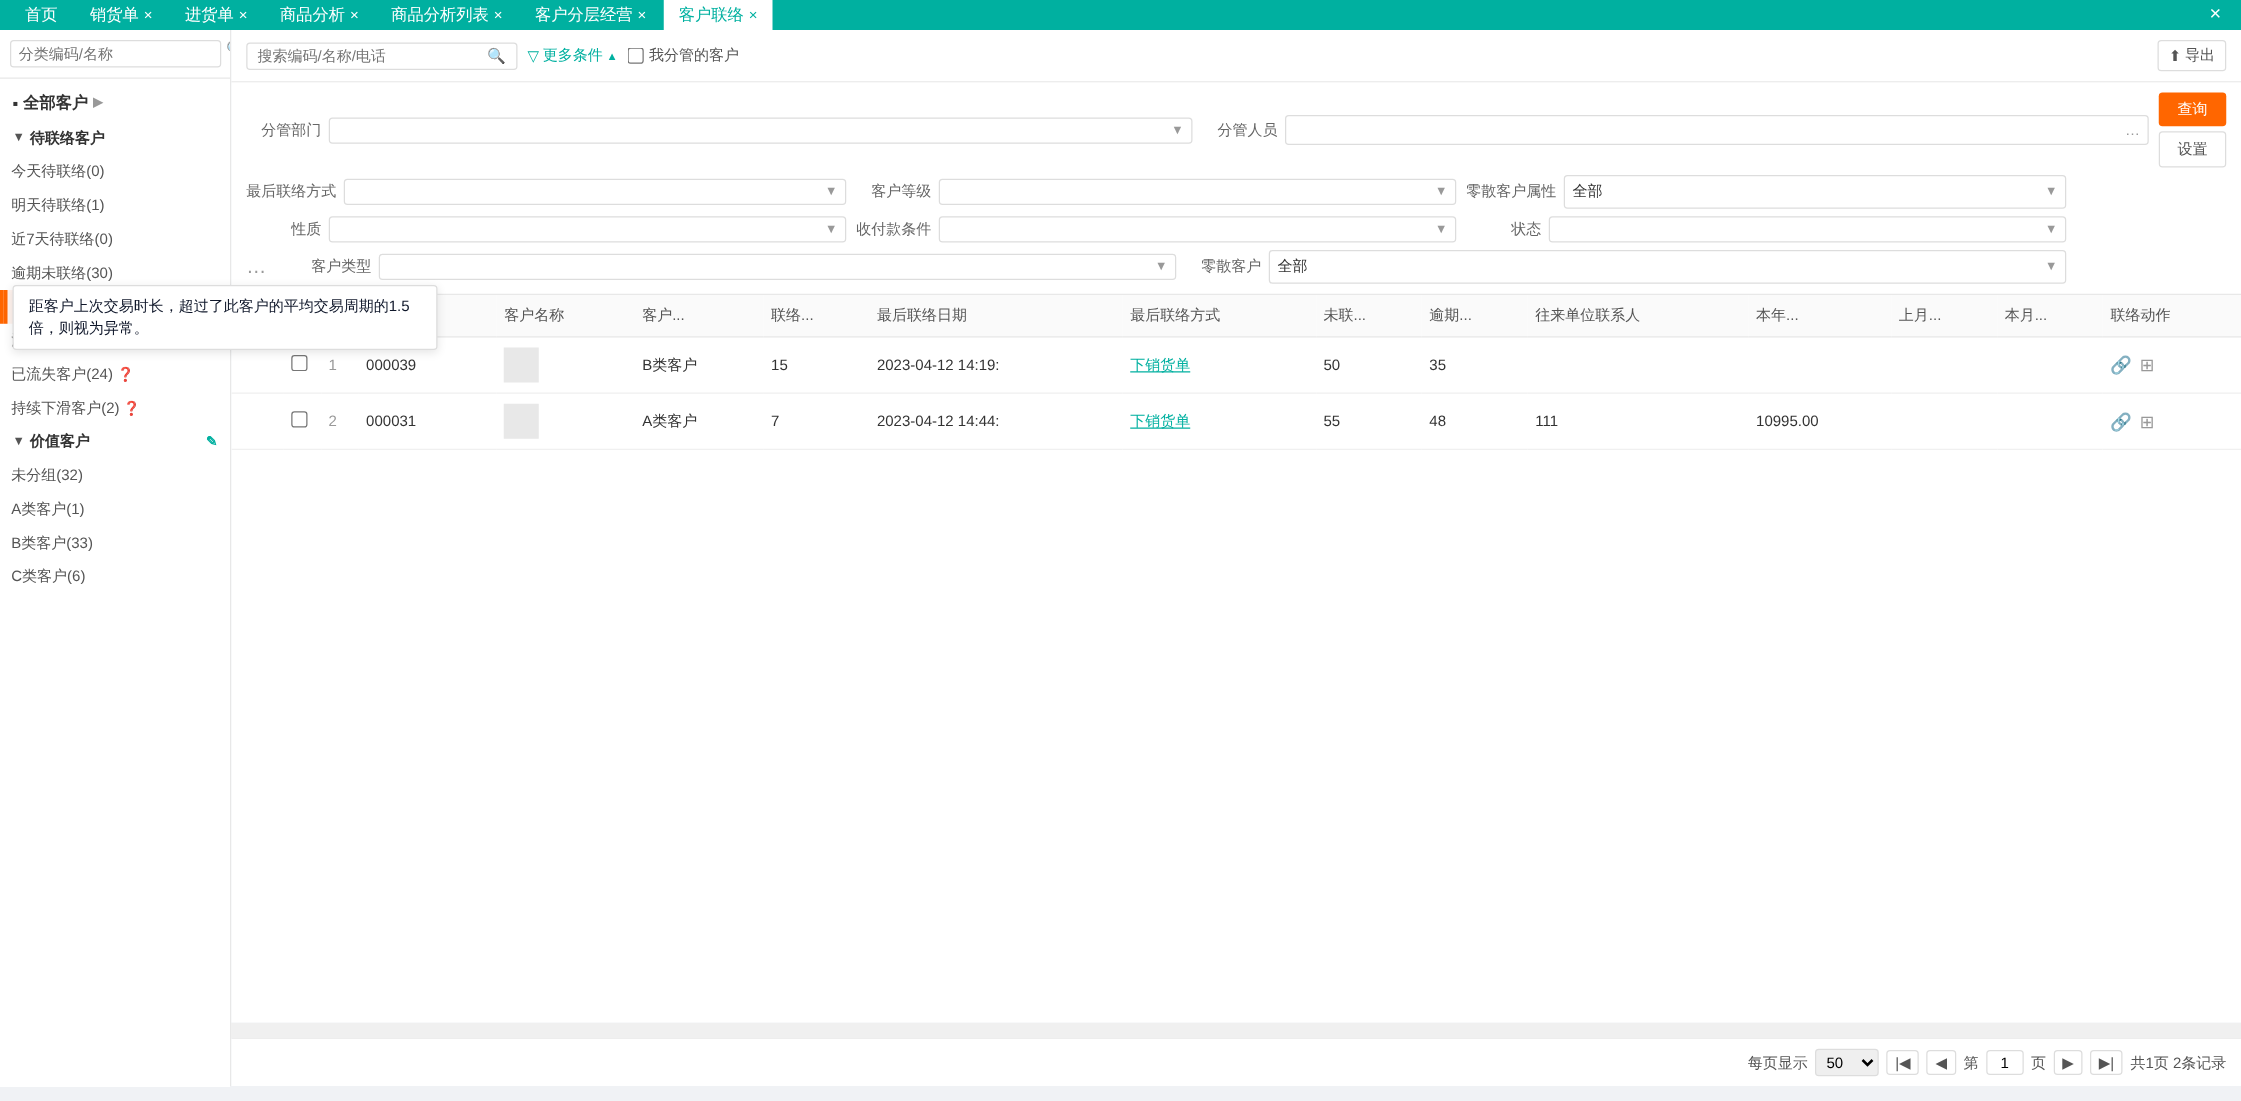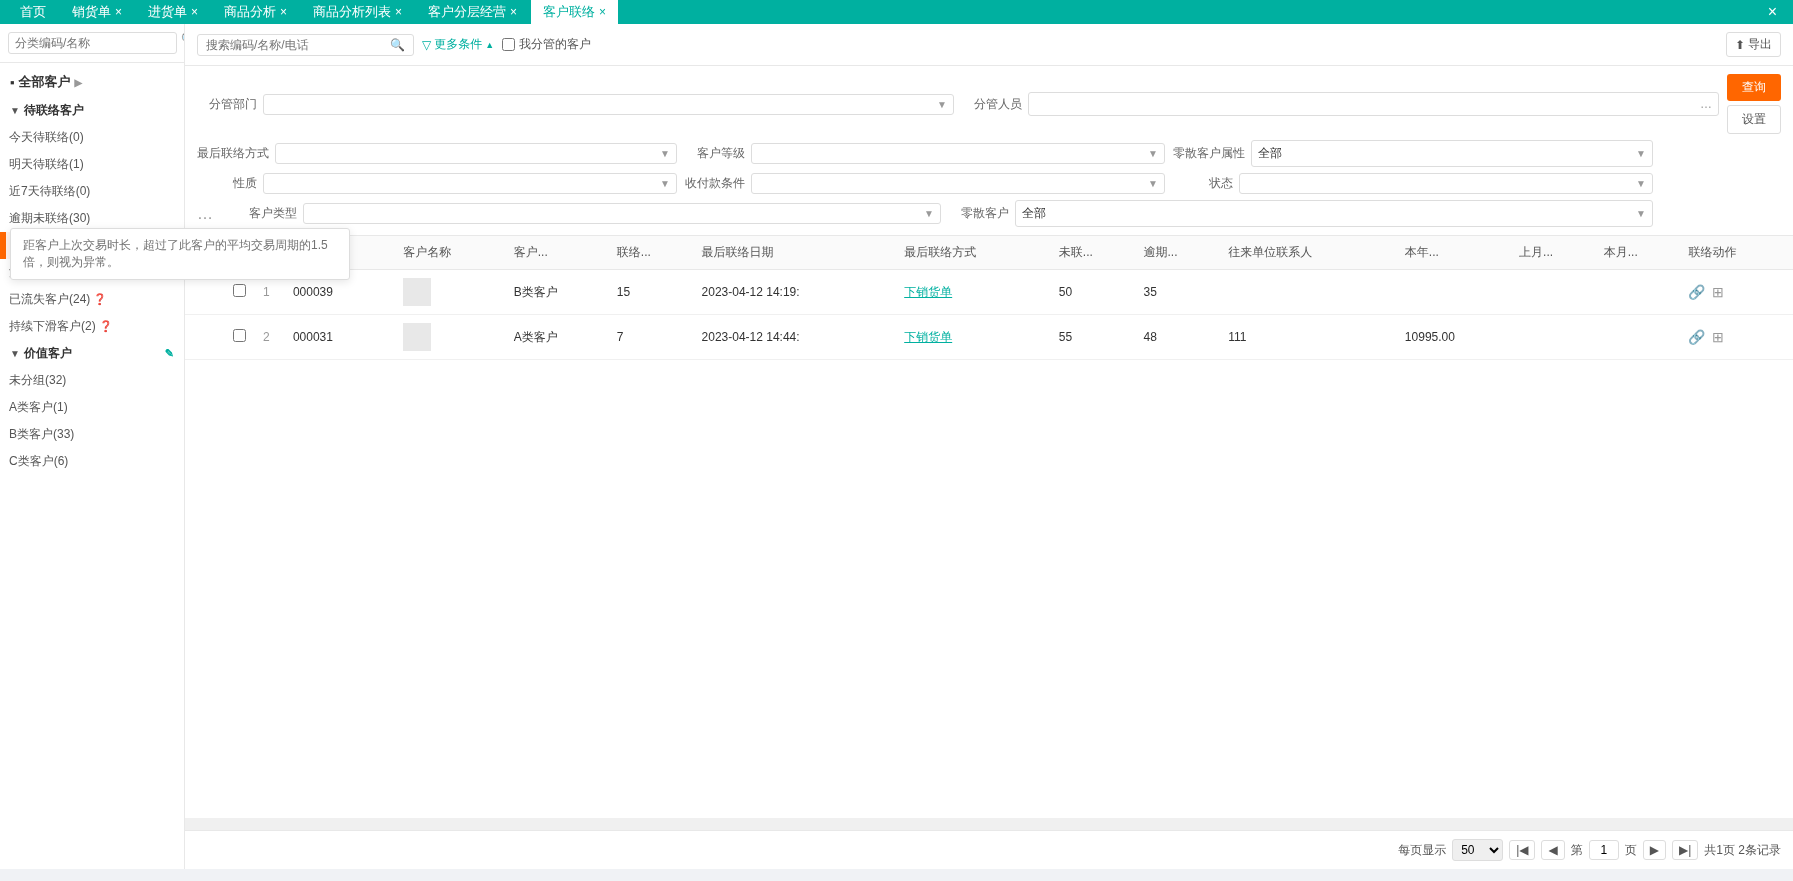--- a/index.html
+++ b/index.html
@@ -29,21 +29,21 @@
     .sidebar-section { padding: 4px 0; }
     .sidebar-header { display: flex; align-items: center; padding: 6px 10px; font-weight: bold; font-size: 13px; gap: 4px; }
     .sidebar-header .collapse-icon { font-size: 10px; color: #999; cursor: pointer; }
     .sidebar-item { padding: 5px 10px 5px 9px; cursor: pointer; color: #555; font-size: 12px; }
     .sidebar-item.active { background: #fff3ee; color: #ff6600; border-left: 3px solid #ff6600; }
     .sidebar-sub-header { padding: 5px 10px; font-weight: bold; color: #333; display: flex; align-items: center; gap: 4px; font-size: 12px; }
     .sidebar-sub-header .triangle { color: #555; font-size: 10px; }
 
     
     .tooltip-box {
-      position: absolute; left: 10px; top: 228px; background: #fff; border: 1px solid #ddd; border-radius: 3px; padding: 8px 12px; z-index: 100; color: #737373; font-size: 12px; max-width: 340px; box-shadow: 0 2px 8px rgba(0,0,0,0.1);
+      position: absolute; left: 10px; top: 228px; background: #fff; border: 1px solid #ddd; border-radius: 3px; padding: 8px 12px; z-index: 100; color: #0f172a; font-size: 12px; max-width: 340px; box-shadow: 0 2px 8px rgba(0,0,0,0.1);
     }
 
     
     .content { flex: 1; display: flex; flex-direction: column; overflow: hidden; background: #f0f2f5; }
 
     
     .toolbar { background: #fff; padding: 8px 12px; display: flex; align-items: center; gap: 8px; border-bottom: 1px solid #e8e8e8; flex-wrap: wrap; }
     .search-box { display: flex; align-items: center; border: 1px solid #ddd; border-radius: 3px; padding: 3px 8px; gap: 4px; }
     .search-box input { border: none; outline: none; font-size: 12px; width: 180px; }
     .filter-btn { display: flex; align-items: center; gap: 3px; color: #00b0a0; cursor: pointer; font-size: 12px; }

